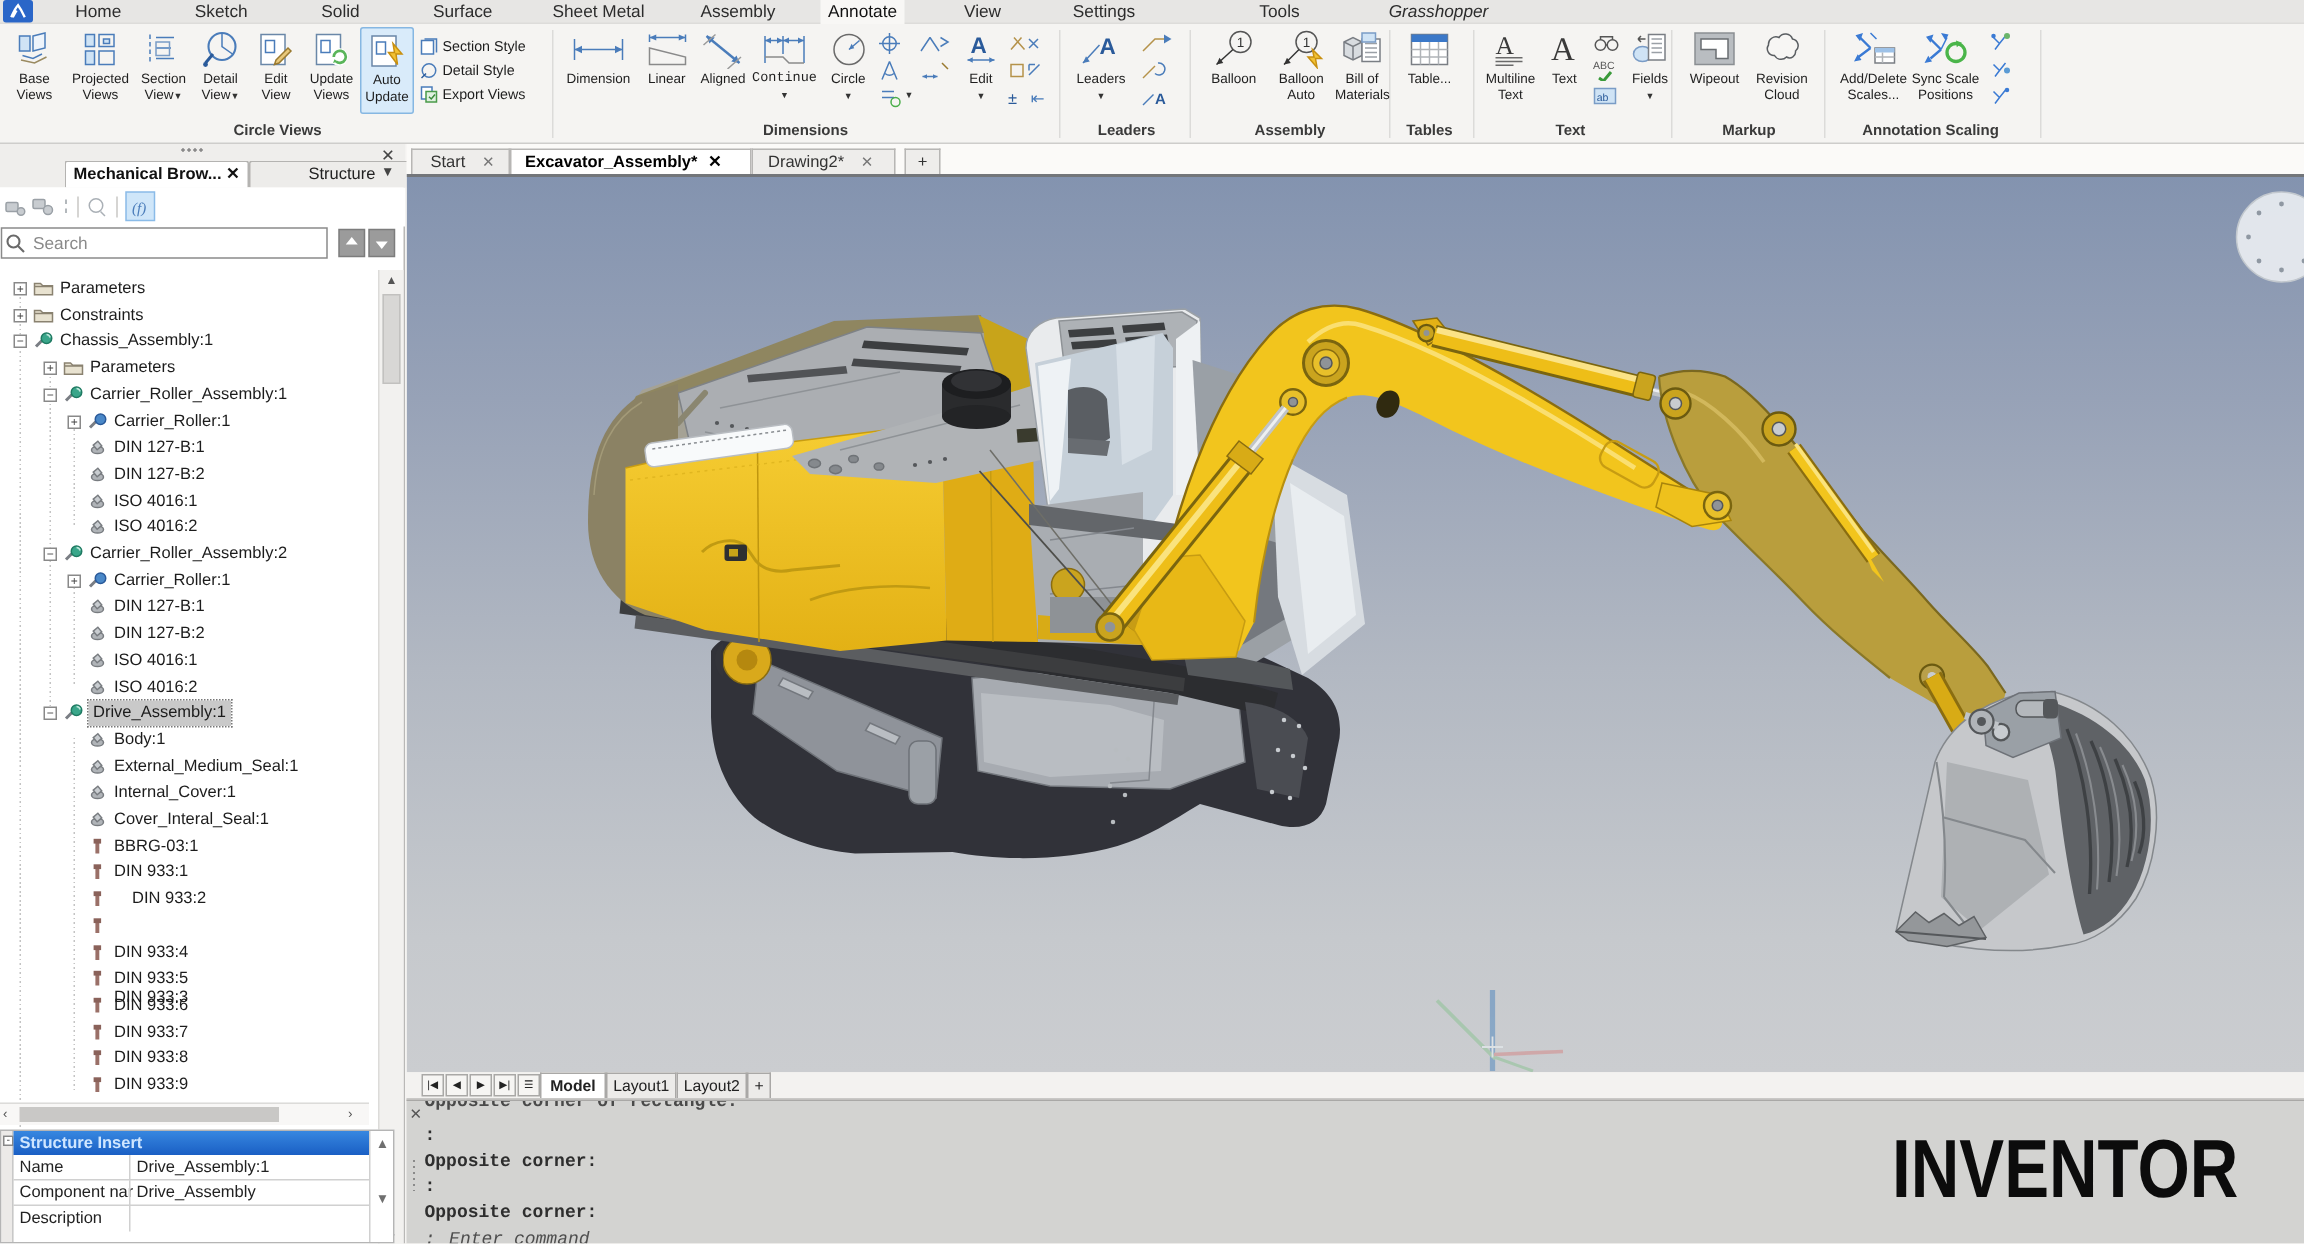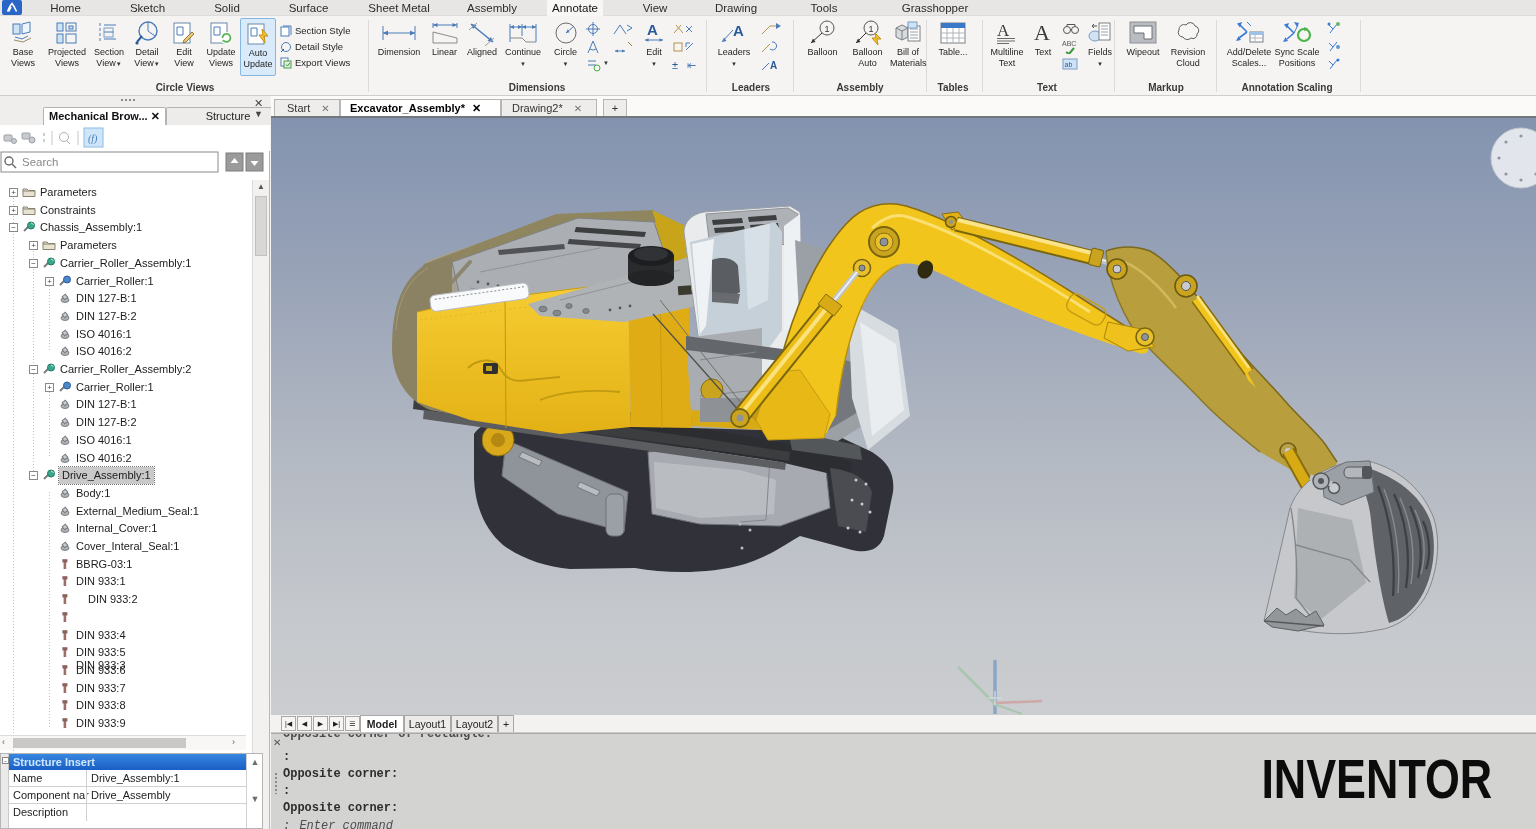--- a/index.html
+++ b/index.html
@@ -64,23 +64,23 @@
         </svg>
       </div>
  <div class="rtab" style="left:38px;width:55px;">Home</div>
  <div class="rtab" style="left:120px;width:55px;">Sketch</div>
  <div class="rtab" style="left:201px;width:52px;">Solid</div>
  <div class="rtab" style="left:281px;width:55px;">Surface</div>
  <div class="rtab" style="left:363px;width:72px;">Sheet Metal</div>
  <div class="rtab" style="left:461px;width:62px;">Assembly</div>
  <div class="rtab act" style="left:547px;width:56px;">Annotate</div>
  <div class="rtab" style="left:631px;width:48px;">View</div>
- <div class="rtab" style="left:708px;width:56px;">Drawing</div>
- <div class="rtab" style="left:799px;width:50px;">Tools</div>
- <div class="rtab" style="left:892px;width:86px;">Grasshopper</div>
+ <div class="rtab" style="left:708px;width:56px;">Settings</div>
+ <div class="rtab" style="left:828px;width:50px;">Tools</div>
+ <div class="rtab" style="left:916px;width:86px;font-style:italic;">Grasshopper</div>
 </div>
 
 <div id="ribbon">
  <div class="gsep" style="left:368px"></div>
  <div class="gsep" style="left:706px"></div>
  <div class="gsep" style="left:793px"></div>
  <div class="gsep" style="left:926px"></div>
  <div class="gsep" style="left:982px"></div>
  <div class="gsep" style="left:1114px"></div>
  <div class="gsep" style="left:1216px"></div>
@@ -178,21 +178,21 @@
           <path d="M3 12 l24 6 v5 h-24 z" fill="none" stroke="#8a8a8a"></path>
         </svg>
   Linear</div>
  <div class="rbtn" style="left:463px;width:38px;">
   <svg width="30" height="26" viewBox="0 0 30 26">
           <path d="M4 4 l22 18" stroke="#4a7cba" stroke-width="1.6"></path>
           <path d="M4 4 l5.5 1 -3.5 4 z M26 22 l-5.5 -1 3.5 -4 z" fill="#4a7cba"></path>
           <path d="M2 10 l8 -7 M18 26 l9 -8" stroke="#9a9a9a"></path>
         </svg>
   Aligned</div>
- <div class="rbtn" style="left:501px;width:44px;">
+ <div class="rbtn" style="left:501px;width:44px;font-family:Liberation Mono, monospace;">
   <svg width="34" height="26" viewBox="0 0 34 26">
           <path d="M4 4 v18 M16 4 v12 M30 4 v18" stroke="#4a7cba"></path>
           <path d="M4 7 h26" stroke="#4a7cba"></path>
           <path d="M4 7 l4 -2 v4 z M30 7 l-4 -2 v4 z M16 7 l-4 -2 v4 z M16 7 l4 -2 v4 z" fill="#4a7cba"></path>
           <path d="M4 18 h12 l4 4 h10" stroke="#8a8a8a" fill="none"></path>
         </svg>
   Continue<br><span class="caret">▼</span></div>
  <div class="rbtn" style="left:546px;width:39px;">
   <svg width="28" height="26" viewBox="0 0 28 26">
           <circle cx="14" cy="13" r="10" fill="none" stroke="#6a6a6a"></circle>

